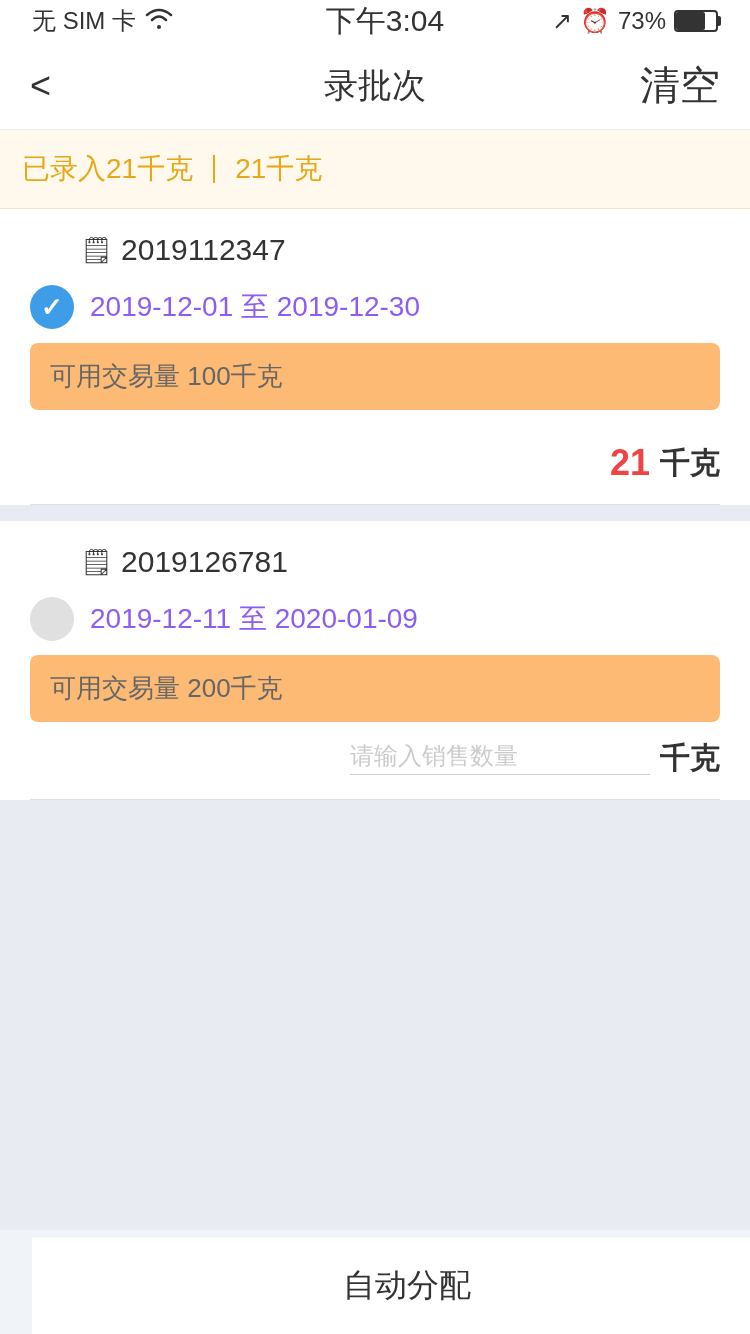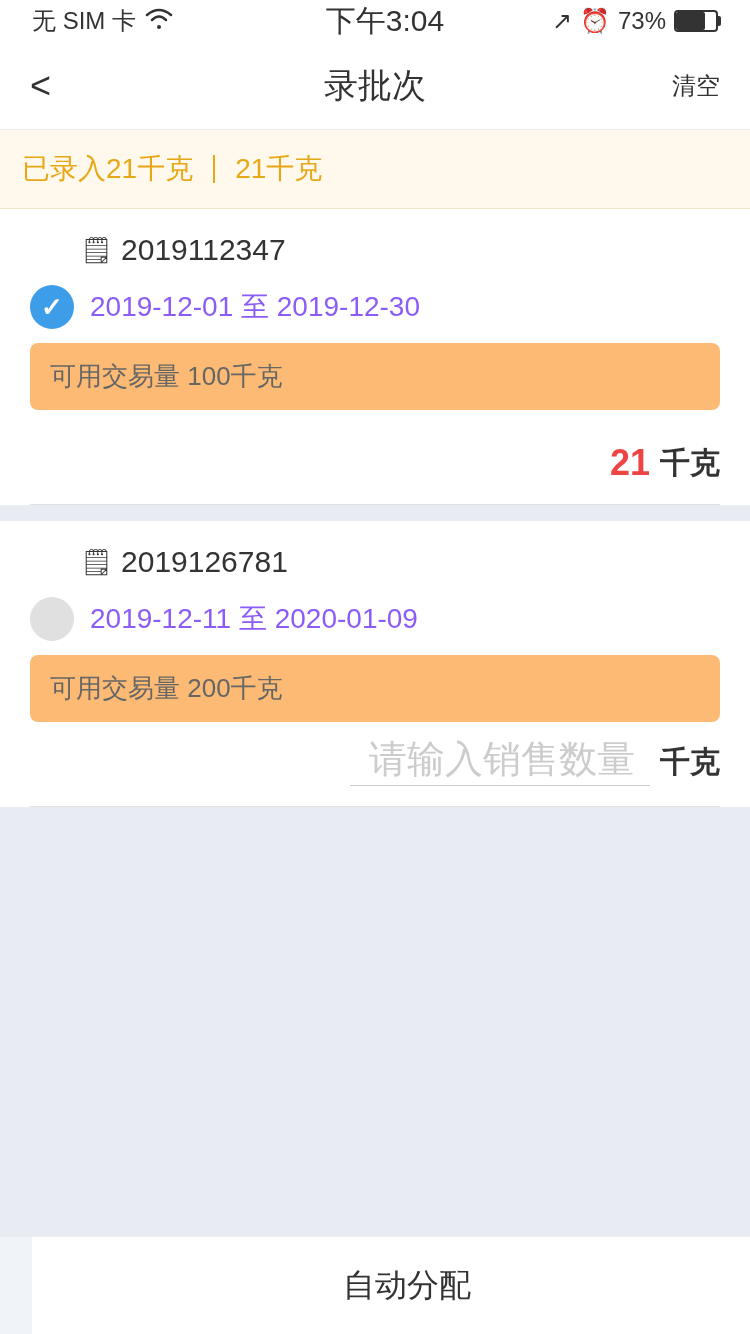--- a/index.html
+++ b/index.html
@@ -86,21 +86,21 @@
     }
     .nav-title {
       font-size: 34px;
       font-weight: 500;
       color: #333;
       position: absolute;
       left: 50%;
       transform: translateX(-50%);
     }
     .nav-clear {
-      font-size: 24px;
+      font-size: 40px;
       color: #333;
     }
 
     
     .summary-bar {
       background: #fef9ec;
       padding: 20px 22px;
       display: flex;
       align-items: center;
       gap: 20px;
@@ -194,23 +194,22 @@
       display: flex;
       align-items: center;
       justify-content: flex-end;
       padding: 0 30px 20px 30px;
       gap: 10px;
     }
     .quantity-input {
       border: none;
       border-bottom: 1px solid #ccc;
       background: transparent;
-      font-size: 38px;
+      font-size: 24px;
       color: #ccc;
-      text-align: right;
       width: 300px;
       outline: none;
       padding-bottom: 4px;
     }
     .quantity-input::placeholder {
       color: #ccc;
     }
 
     .divider-line {
       height: 1px;

